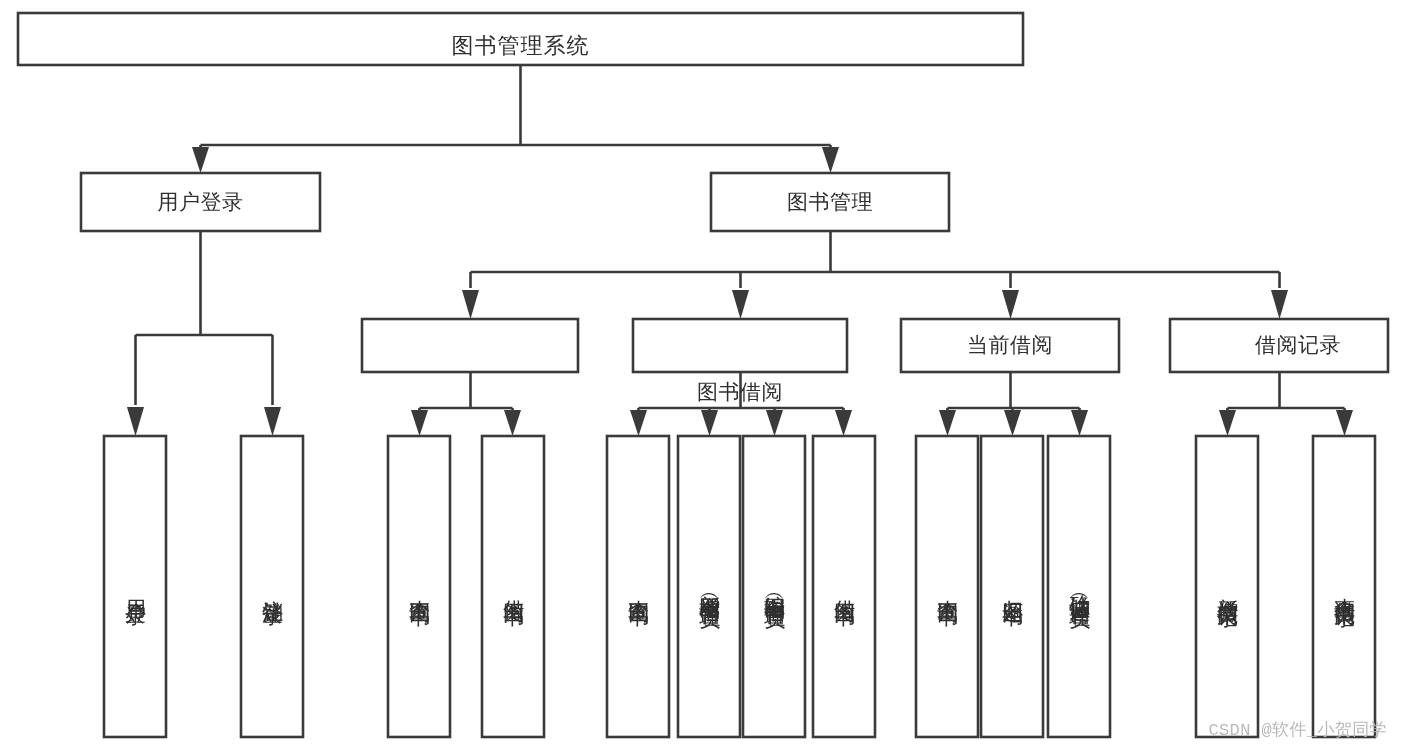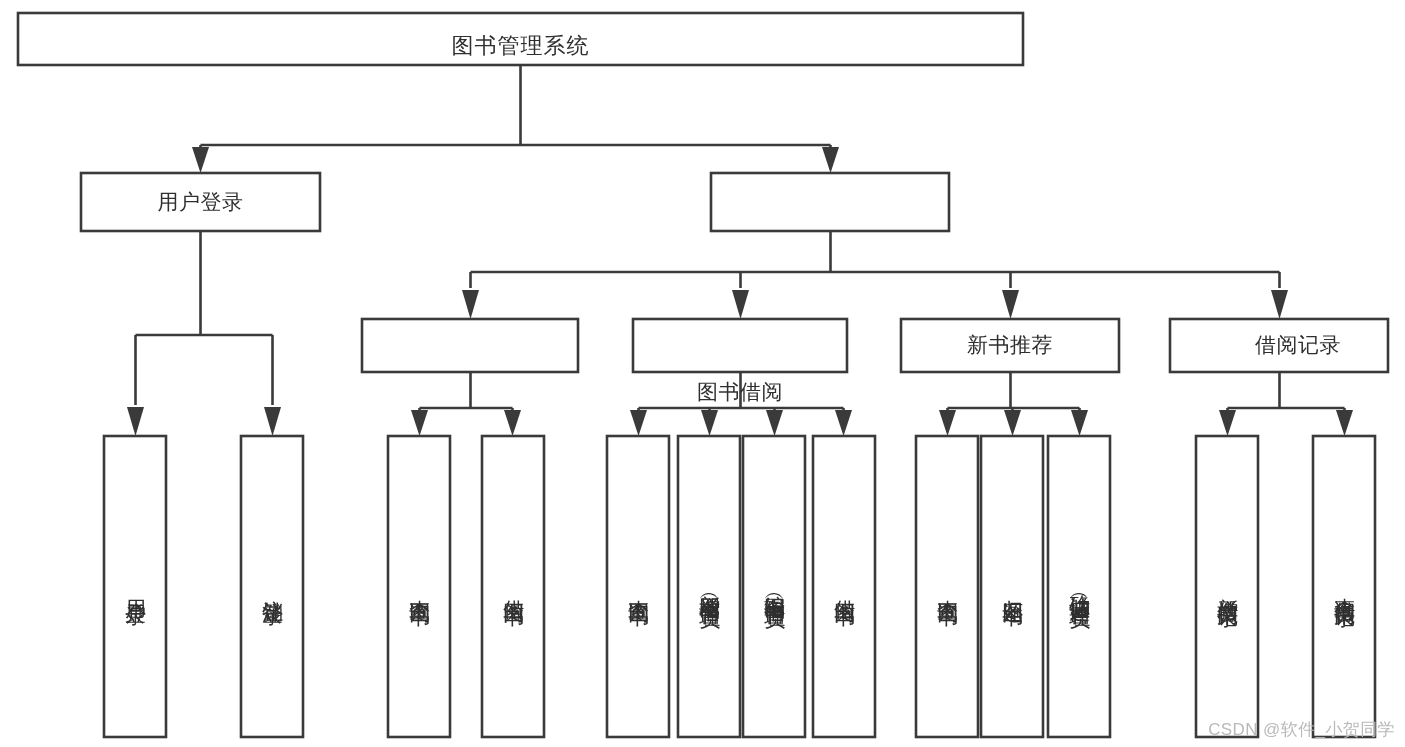--- a/index.html
+++ b/index.html
@@ -65,27 +65,27 @@
   .label-v {
     writing-mode: vertical-rl;
     text-orientation: upright;
     font-size: 21px;
     line-height: 1.32;
     letter-spacing: 2px;
     white-space: nowrap;
   }
   .watermark {
     position: absolute;
-    right: 10px;
+    right: 18px;
     bottom: 6px;
     font-size: 17px;
     color: #b9b9b9;
     letter-spacing: 0.4px;
     white-space: nowrap;
-    font-family: Liberation Sans, sans-serif;
+    font-family: Liberation Mono, monospace;
   }
 </style>
 </head>
 <body>
 
 <div id="diagram-root">
 
   <svg id="diagram-svg" viewBox="0 0 1405 747">
 
     <g>
@@ -182,23 +182,24 @@
     <rect class="node-box" x="916" y="436" width="62" height="301"></rect>
     <rect class="node-box" x="981" y="436" width="62" height="301"></rect>
     <rect class="node-box" x="1048" y="436" width="62" height="301"></rect>
     <rect class="node-box" x="1196" y="436" width="62" height="301"></rect>
     <rect class="node-box" x="1313" y="436" width="62" height="301"></rect>
   </svg>
 
   <div class="node-label label-root" style="left:18px; top:13px; width:1005px; height:65px;">图书管理系统</div>
 
   <div class="node-label label-h" style="left:81px; top:173px; width:239px; height:58px;">用户登录</div>
+  <div class="node-label label-h" style="left:711px; top:173px; width:238px; height:58px;">图书管理</div>
 
   <div class="node-label label-h" style="left:633px; top:319px; width:214px; height:53px;margin-top:47px;">图书借阅</div>
-  <div class="node-label label-h" style="left:901px; top:319px; width:218px; height:53px;">新书推荐</div>
+  <div class="node-label label-h" style="left:901px; top:319px; width:218px; height:53px;">当前借阅</div>
   <div class="node-label label-h" style="left:1170px; top:319px; width:256px; height:53px;">借阅记录</div>
 
   <div class="node-label label-v" style="left:104px;  top:436px; width:62px; height:301px;">用户登录</div>
   <div class="node-label label-v" style="left:241px;  top:436px; width:62px; height:301px;">注销登录</div>
   <div class="node-label label-v" style="left:388px;  top:436px; width:62px; height:301px;">查询图书</div>
   <div class="node-label label-v" style="left:482px;  top:436px; width:62px; height:301px;">借阅图书</div>
   <div class="node-label label-v" style="left:607px;  top:436px; width:62px; height:301px;">查询图书</div>
   <div class="node-label label-v" style="left:678px;  top:436px; width:62px; height:301px;">新增图书（管理员）</div>
   <div class="node-label label-v" style="left:743px;  top:436px; width:62px; height:301px;">编辑图书（管理员）</div>
   <div class="node-label label-v" style="left:813px;  top:436px; width:62px; height:301px;">借阅图书</div>

